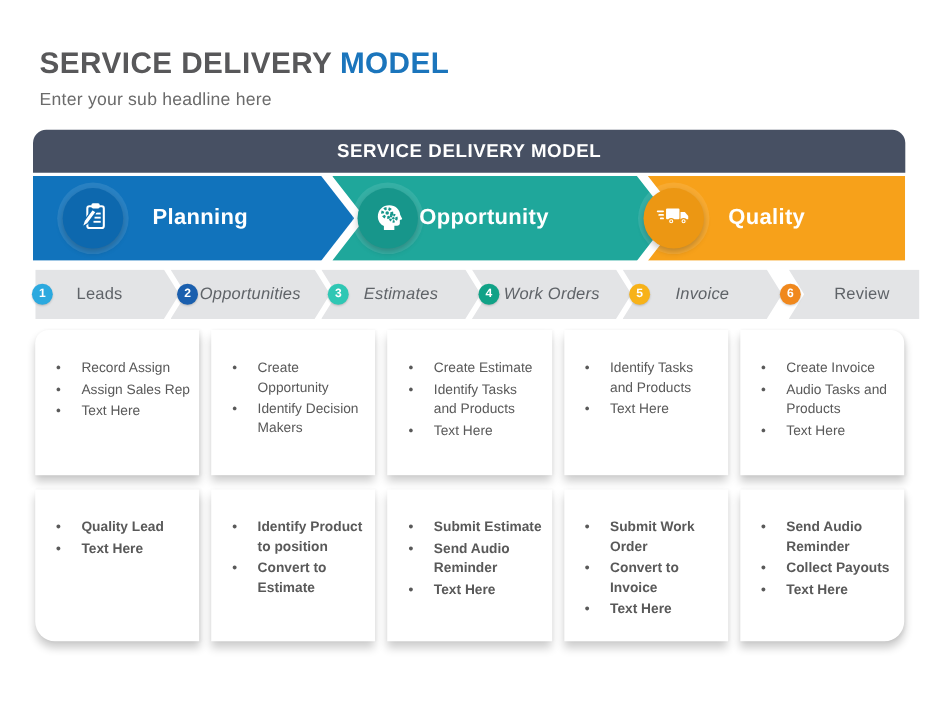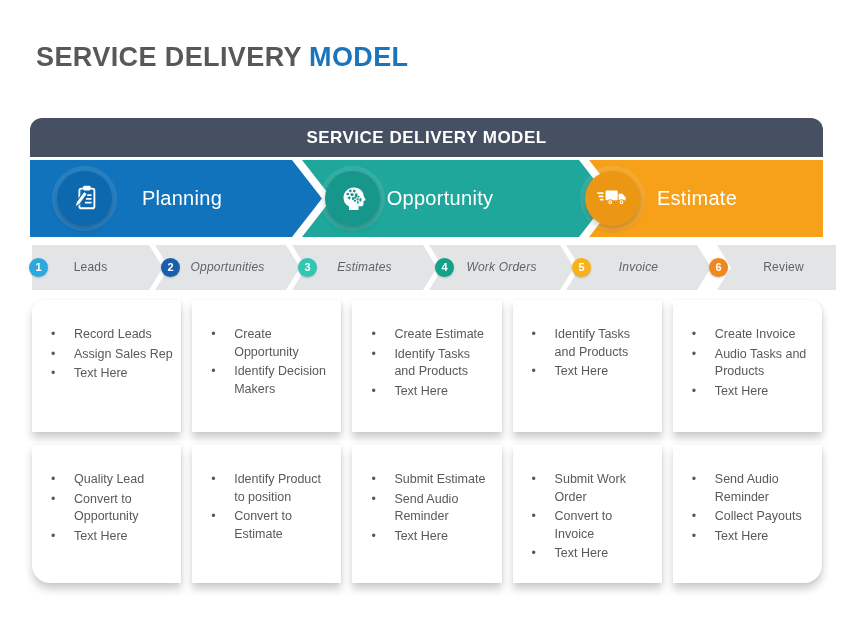--- a/index.html
+++ b/index.html
@@ -29,49 +29,49 @@
     clip-path: polygon(0 0, 277px 0, 307px 50%, 277px 100%, 0 100%, 30px 50%); }
   .band-3 { left: 559px; width: 234px;
     clip-path: polygon(0 0, 100% 0, 100% 100%, 0 100%, 30px 50%); }
 
   .badge { position: absolute; top: 11px; width: 55px; height: 55px; border-radius: 50%;
     display: flex; align-items: center; justify-content: center;
     box-shadow: 0 0 0 5px rgba(255,255,255,0.10), 0 3px 6px rgba(0,0,0,0.25); }
   .badge-1 { left: 27px; } .badge-2 { left: 295px; } .badge-3 { left: 555px; }
 
   .phase-label { position: absolute; top: 0; height: 64px; line-height: 77px;
-    text-align: center; color: #fff; font-weight: normal; font-size: 20px; letter-spacing: .3px; }
+    text-align: center; color: #fff; font-weight: bold; font-size: 20px; letter-spacing: .3px; }
   .plabel-1 { left: 92px;  width: 120px; }
   .plabel-2 { left: 340px; width: 140px; }
   .plabel-3 { left: 597px; width: 140px; }
 
   
   .steps { position: relative; height: 45px; margin: 8px 0 0 2px; width: 790px; }
   .seg { position: absolute; top: 0; height: 45px; background: #e3e4e6; }
-  .seg span { display: block; text-align: center; line-height: 45px; font-size: 12px;
+  .seg span { display: block; text-align: center; line-height: 45px; font-size: 15px;
     color: #5f6368; letter-spacing: .2px; }
   .seg-1 { left: 0;     width: 131px; clip-path: polygon(0 0, 117px 0, 131px 50%, 117px 100%, 0 100%); }
   .seg-1 span { padding-right: 14px; }
   .seg-mid  { width: 145px; clip-path: polygon(0 0, 131px 0, 145px 50%, 131px 100%, 0 100%, 14px 50%); font-style: italic; }
   .seg-2 { left: 123px; } .seg-3 { left: 260px; } .seg-4 { left: 397px; } .seg-5 { left: 534px; }
   .seg-mid span { padding-left: 14px; padding-right: 14px; }
   .seg-6 { left: 685px; width: 119px; clip-path: polygon(0 0, 100% 0, 100% 100%, 0 100%, 14px 50%); }
   .seg-6 span { padding-left: 14px; }
 
   .step-dot { position: absolute; top: 13px; width: 19px; height: 19px; border-radius: 50%;
     color: #fff; font-size: 11px; font-weight: bold; text-align: center; line-height: 19px;
     box-shadow: 0 1px 2px rgba(0,0,0,.2); }
   .dot-1 { left: -3px; } .dot-2 { left: 129px; } .dot-3 { left: 266px; }
   .dot-4 { left: 403px; } .dot-5 { left: 540px; } .dot-6 { left: 677px; }
 
   
   .cards-row { display: grid; grid-template-columns: repeat(5, 1fr); gap: 11px;
     width: 790px; margin-left: 2px; }
   .row-1 { margin-top: 10px; }
-  .row-2 { margin-top: 13px; }
+  .row-2 { margin-top: 13px; font-weight: bold; }
   .card { background: #fff; min-height: 132px; padding: 26px 8px 12px 12px;
     box-shadow: 0 6px 8px rgba(0,0,0,0.20), 1px 0 3px rgba(0,0,0,0.05); }
   .row-2 .card { min-height: 138px; }
   .card.tl { border-radius: 12px 0 0 0; }
   .card.tr { border-radius: 0 12px 0 0; }
   .card.bl { border-radius: 0 0 0 18px; }
   .card.br { border-radius: 0 0 18px 0; }
   .card ul { list-style: none; }
   .card li { position: relative; padding-left: 30px; font-size: 12.5px; line-height: 1.4;
     color: #595959; margin-bottom: 2px; }
@@ -79,20 +79,21 @@
 </style>
 </head>
 <body>
 
 <div class="slide">
 
   <div class="title-block">
     <div class="page-title">
       <span style="color: rgb(88, 88, 90);">SERVICE DELIVERY</span><span class="accent" style="color: rgb(27, 117, 188); text-align: center;">MODEL</span>
     </div>
+    <div class="sub-headline">Enter your sub headline here</div>
   </div>
 
   <div class="panel">
 
     <div class="banner" style="background-color: rgb(71, 80, 99);">SERVICE DELIVERY MODEL</div>
 
     <div class="chevrons">
       <div class="band band-1" style="background-color: rgb(17, 115, 188);"></div>
       <div class="band band-2" style="background-color: rgb(31, 167, 155);"></div>
       <div class="band band-3" style="background-color: rgb(247, 161, 26);"></div>
@@ -131,21 +132,21 @@
             <circle cx="15" cy="21.5" r="2.6" fill="#fff" stroke="currentColor" stroke-width="1.2"></circle>
             <circle cx="15" cy="21.5" r="0.9" fill="currentColor"></circle>
             <circle cx="27" cy="21.5" r="2.6" fill="#fff" stroke="currentColor" stroke-width="1.2"></circle>
             <circle cx="27" cy="21.5" r="0.9" fill="currentColor"></circle>
           </svg>
         </span>
       </div>
 
       <div class="phase-label plabel-1">Planning</div>
       <div class="phase-label plabel-2">Opportunity</div>
-      <div class="phase-label plabel-3">Estimate</div>
+      <div class="phase-label plabel-3">Quality</div>
     </div>
 
     <div class="steps">
       <div class="seg seg-1">
         <span>Leads</span>
         </div>
       <div class="seg seg-mid seg-2">
         <span>Opportunities</span>
         </div>
       <div class="seg seg-mid seg-4">
@@ -165,21 +166,21 @@
       <div class="step-dot dot-2" style="background-color: rgb(26, 95, 174);">2</div>
       <div class="step-dot dot-3" style="background-color: rgb(47, 199, 180);">3</div>
       <div class="step-dot dot-4" style="background-color: rgb(17, 162, 135);">4</div>
       <div class="step-dot dot-5" style="background-color: rgb(247, 178, 25);">5</div>
       <div class="step-dot dot-6" style="background-color: rgb(240, 136, 29);">6</div>
     </div>
 
     <div class="cards-row row-1">
       <div class="card tl">
         <ul>
-            <li>Record Leads</li>
+            <li>Record Assign</li>
             <li>Assign Sales Rep</li>
             <li>Text Here</li>
           </ul>
         </div>
       <div class="card">
         <ul>
             <li>Create Opportunity</li>
             <li>Identify Decision Makers</li>
           </ul>
         </div>
@@ -202,21 +203,20 @@
             <li>Audio Tasks and Products</li>
             <li>Text Here</li>
           </ul>
         </div>
     </div>
 
     <div class="cards-row row-2">
       <div class="card bl">
         <ul>
             <li>Quality Lead</li>
-            <li>Convert to Opportunity</li>
             <li>Text Here</li>
           </ul>
         </div>
       <div class="card">
         <ul>
             <li>Identify Product to position</li>
             <li>Convert to Estimate</li>
           </ul>
         </div>
       <div class="card">

